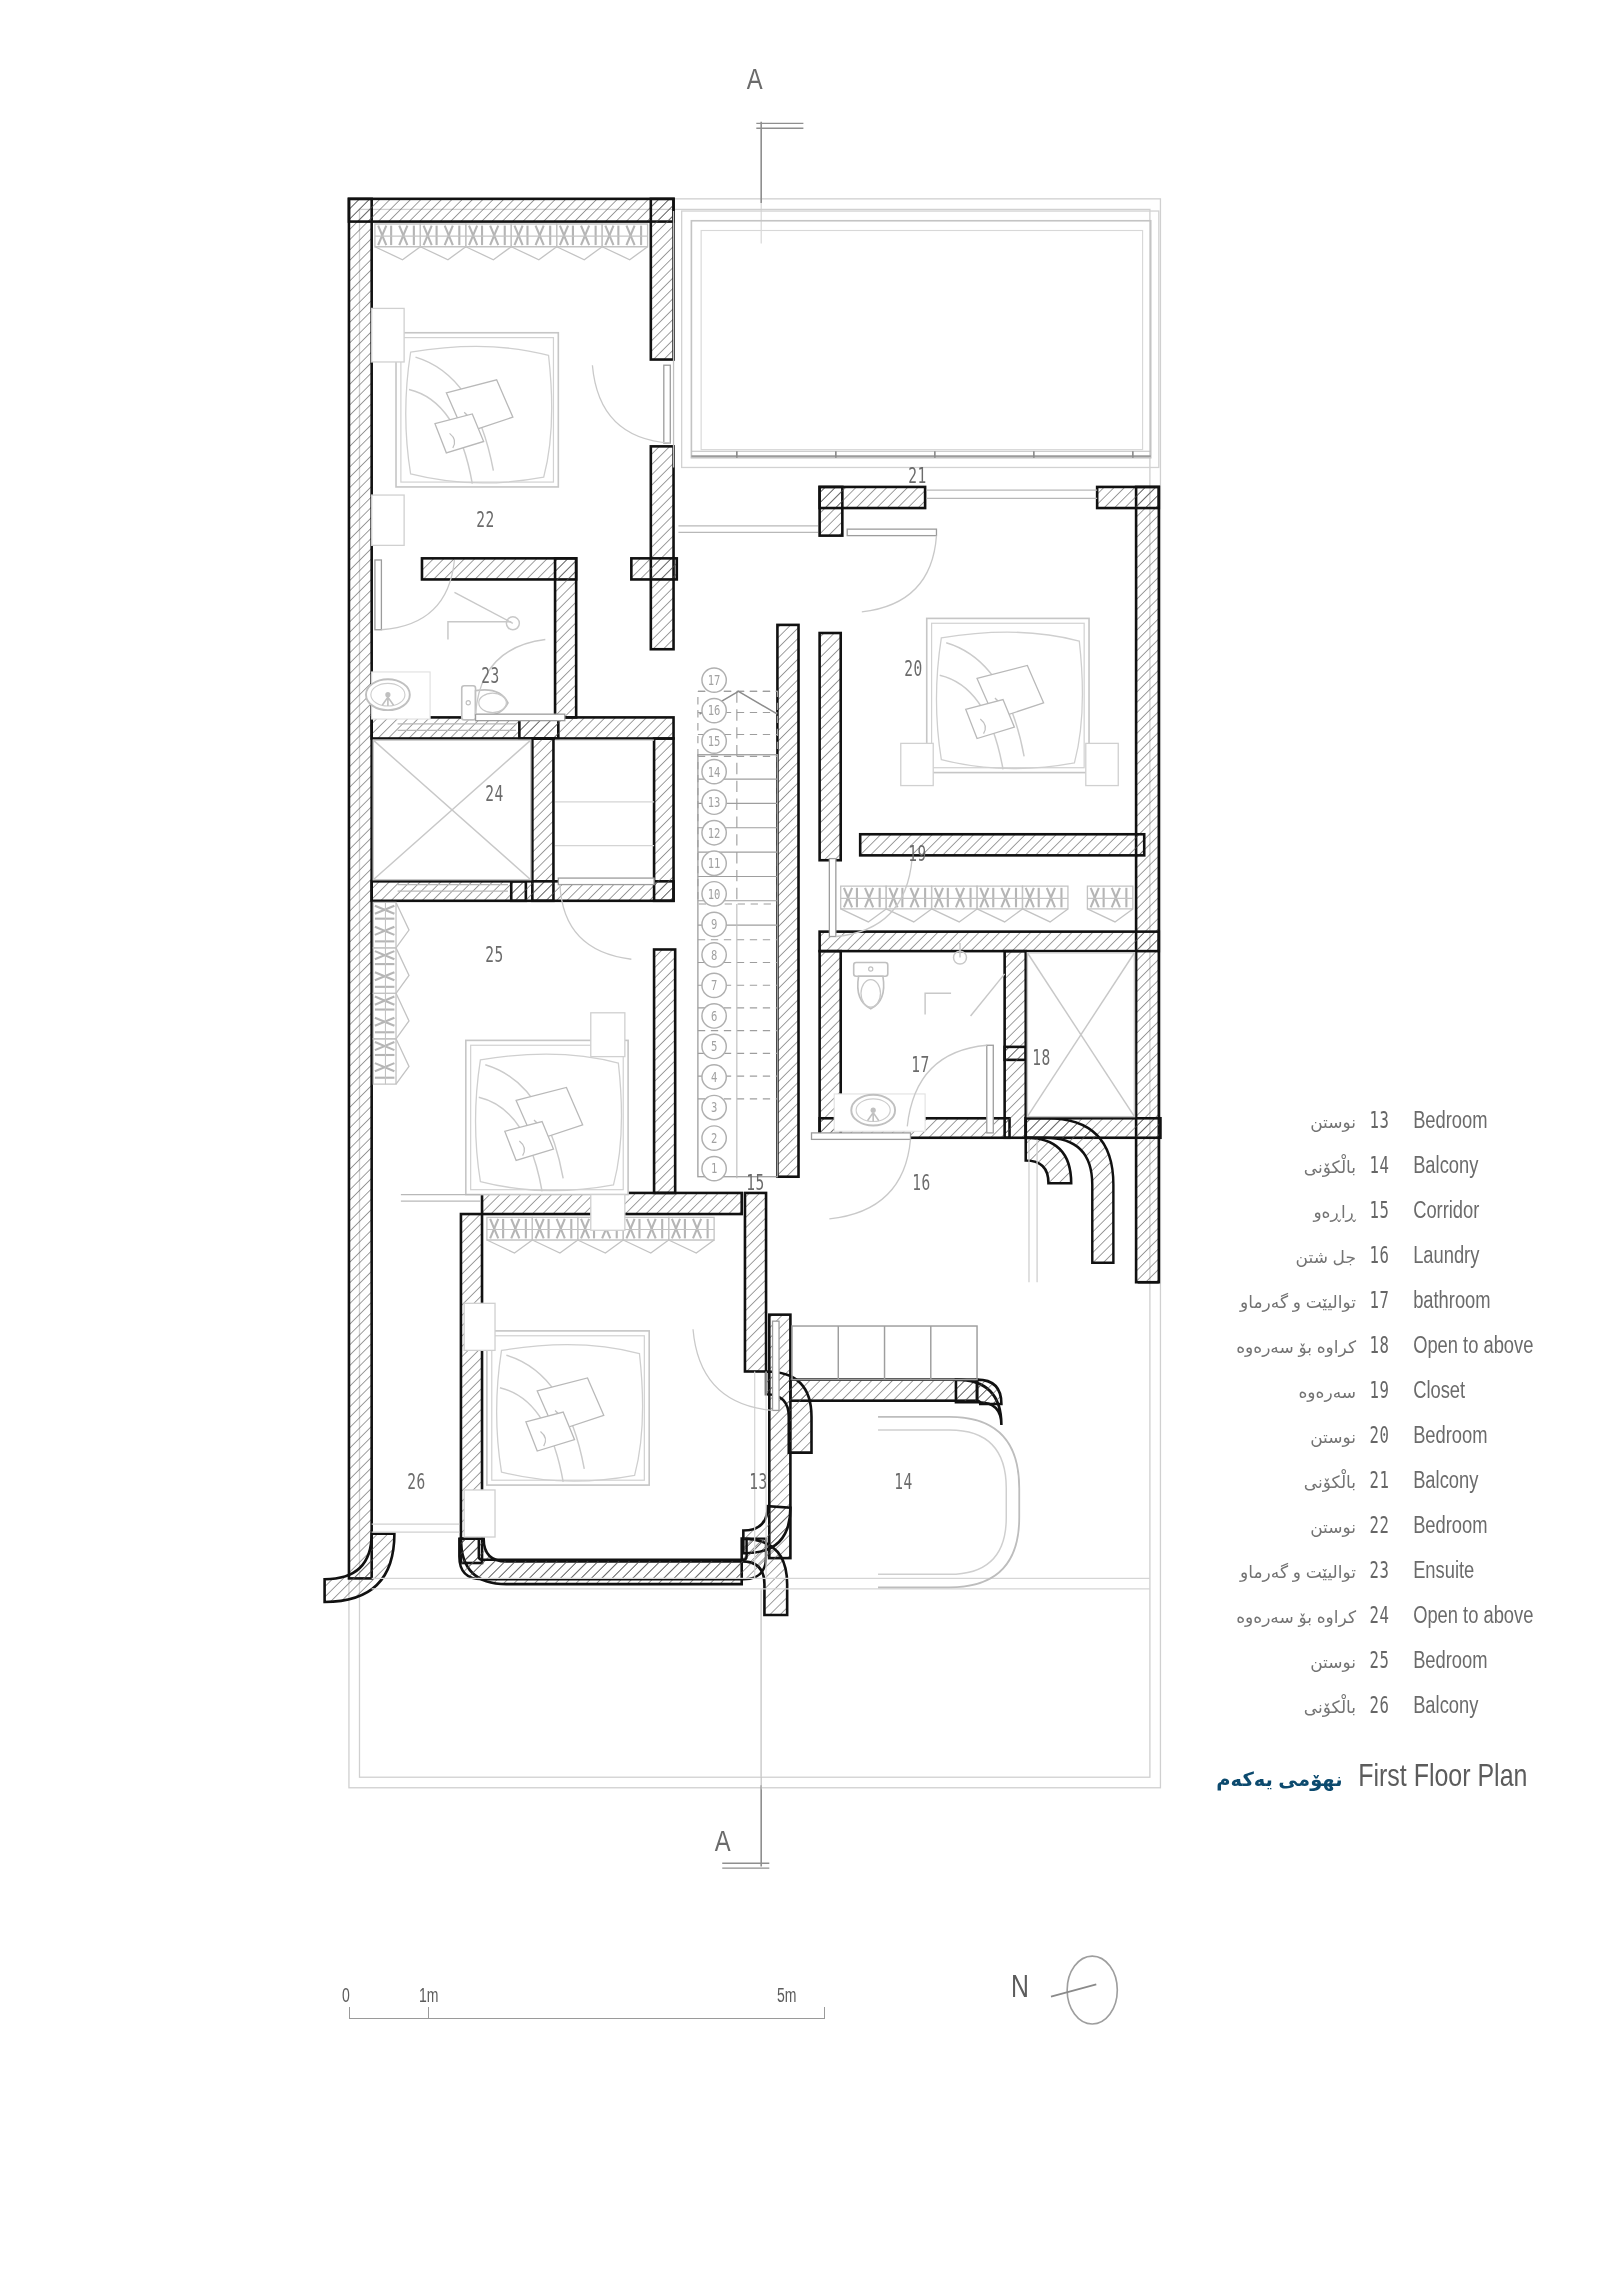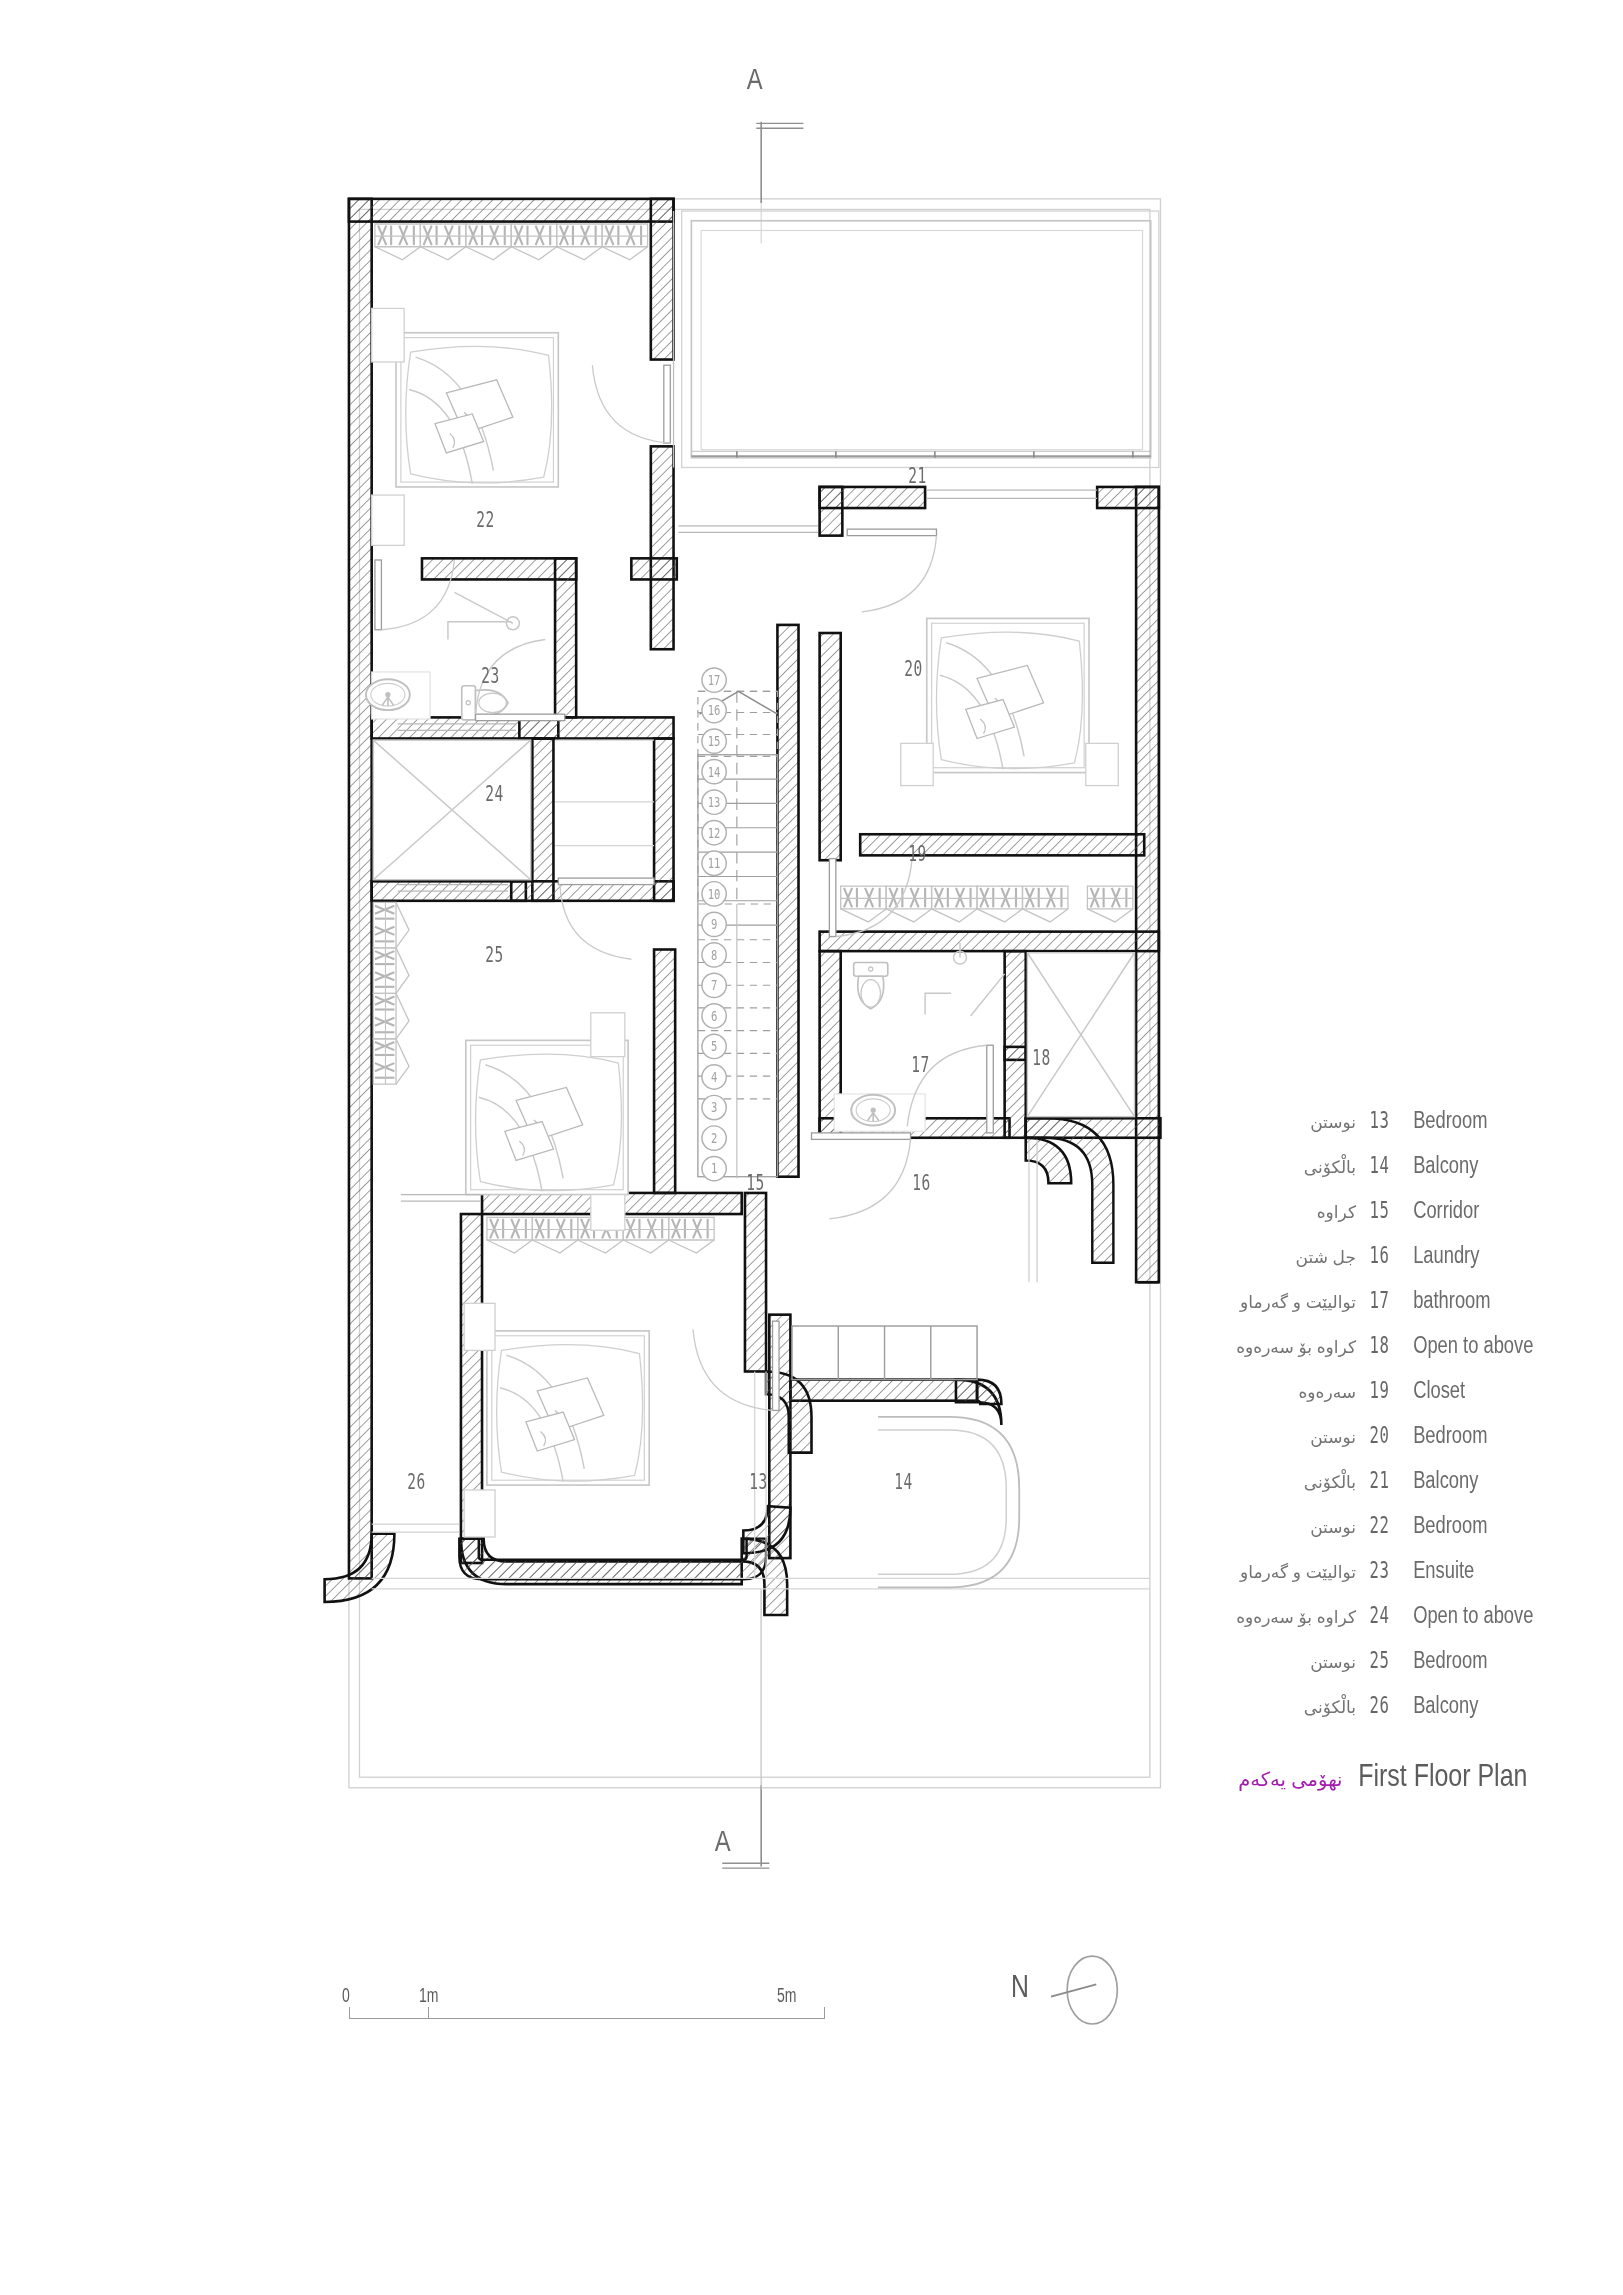--- a/index.html
+++ b/index.html
@@ -15,22 +15,22 @@
   .leg-ku{width:122px;text-align:right;font-size:17px;color:#737373;
           direction:rtl;white-space:nowrap;line-height:45px;}
   .leg-num{width:47px;text-align:center;font-size:23px;color:#666;
            font-family:"DejaVu Sans Mono",monospace;
            transform:scaleX(.68);transform-origin:center;letter-spacing:0.8px;}
   .leg-en{flex:1;padding-left:13px;font-size:23.5px;color:#6b6b6b;
           transform:scaleX(.78);transform-origin:left center;white-space:nowrap;}
 
   #plantitle{position:absolute;left:1181px;top:1757px;width:398px;
              display:flex;align-items:baseline;}
-  #plantitle .t-ku{width:175px;text-align:right;font-size:19.5px;color:#a21caf;
-                   direction:rtl;white-space:nowrap;}
+  #plantitle .t-ku{width:175px;text-align:right;font-size:19.5px;color:#0c4a6e;
+                   direction:rtl;white-space:nowrap;font-weight:bold;}
   #plantitle .t-en{flex:1;padding-left:19.5px;font-size:32px;color:#5c5c5c;
                    transform:scaleX(.78);transform-origin:left center;white-space:nowrap;}
 
   
   #scalebar{position:absolute;left:339px;top:1968px;}
   #scalebar .sb-line{position:absolute;left:9.7px;top:50px;width:476px;height:0.8px;background:#9a9a9a;}
   #scalebar .tick{position:absolute;width:0.8px;background:#9a9a9a;}
   #scalebar .lbl{position:absolute;font-size:19.5px;color:#5c5c5c;
                  transform:scaleX(.72);transform-origin:left center;}
   
@@ -541,21 +541,21 @@
         <div class="leg-ku">نوستن</div>
         <div class="leg-num">13</div>
         <div class="leg-en">Bedroom</div>
       </div>
       <div class="leg-row">
         <div class="leg-ku">بالْکۆنی</div>
         <div class="leg-num">14</div>
         <div class="leg-en">Balcony</div>
       </div>
       <div class="leg-row">
-        <div class="leg-ku">کراوە</div>
+        <div class="leg-ku">ڕاڕەو</div>
         <div class="leg-num">15</div>
         <div class="leg-en">Corridor</div>
       </div>
       <div class="leg-row">
         <div class="leg-ku">جل شتن</div>
         <div class="leg-num">16</div>
         <div class="leg-en">Laundry</div>
       </div>
       <div class="leg-row">
         <div class="leg-ku">تواليێت و گەرماو</div>

